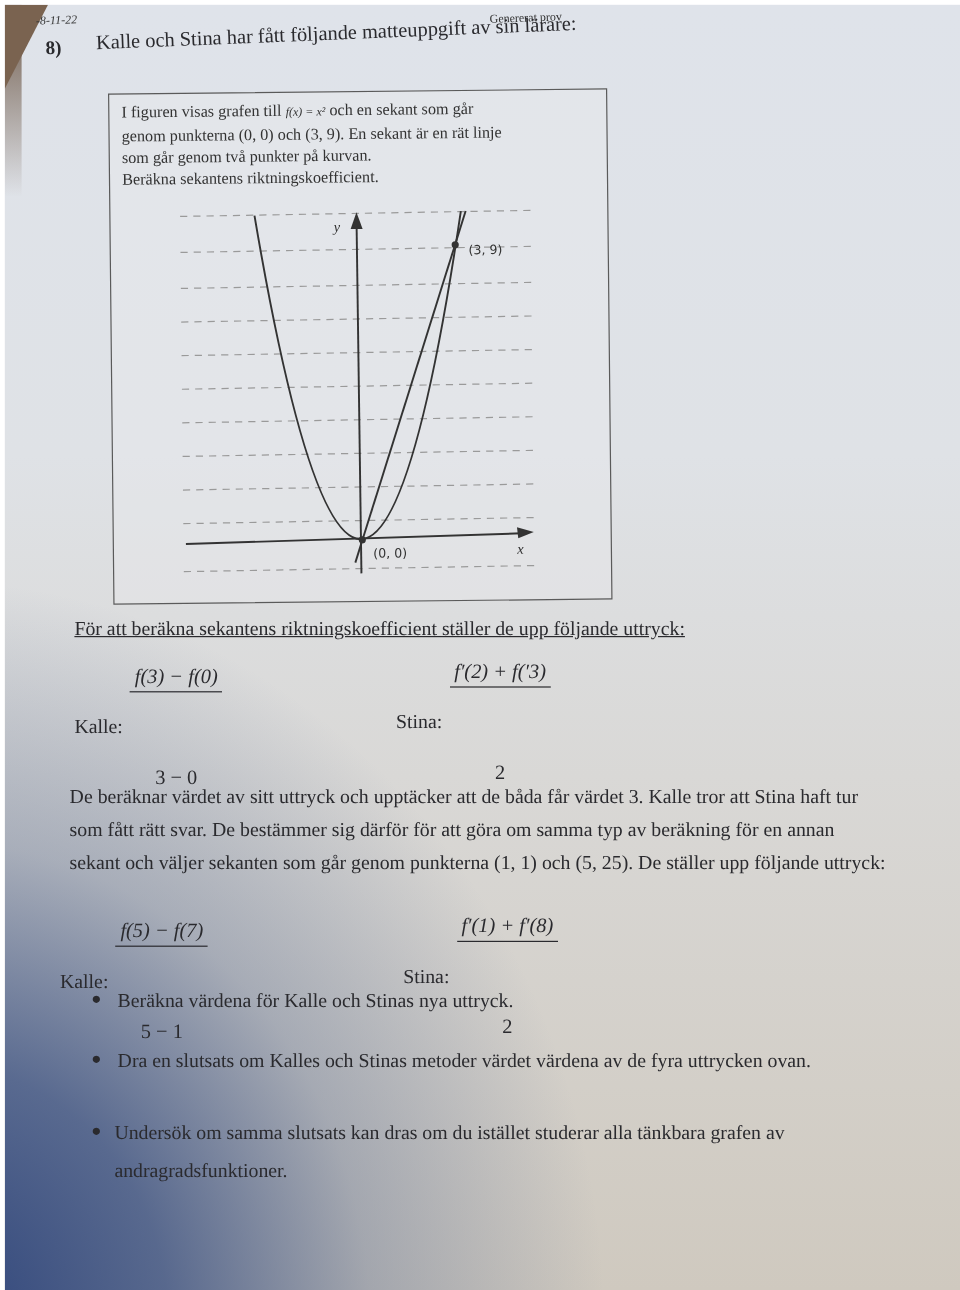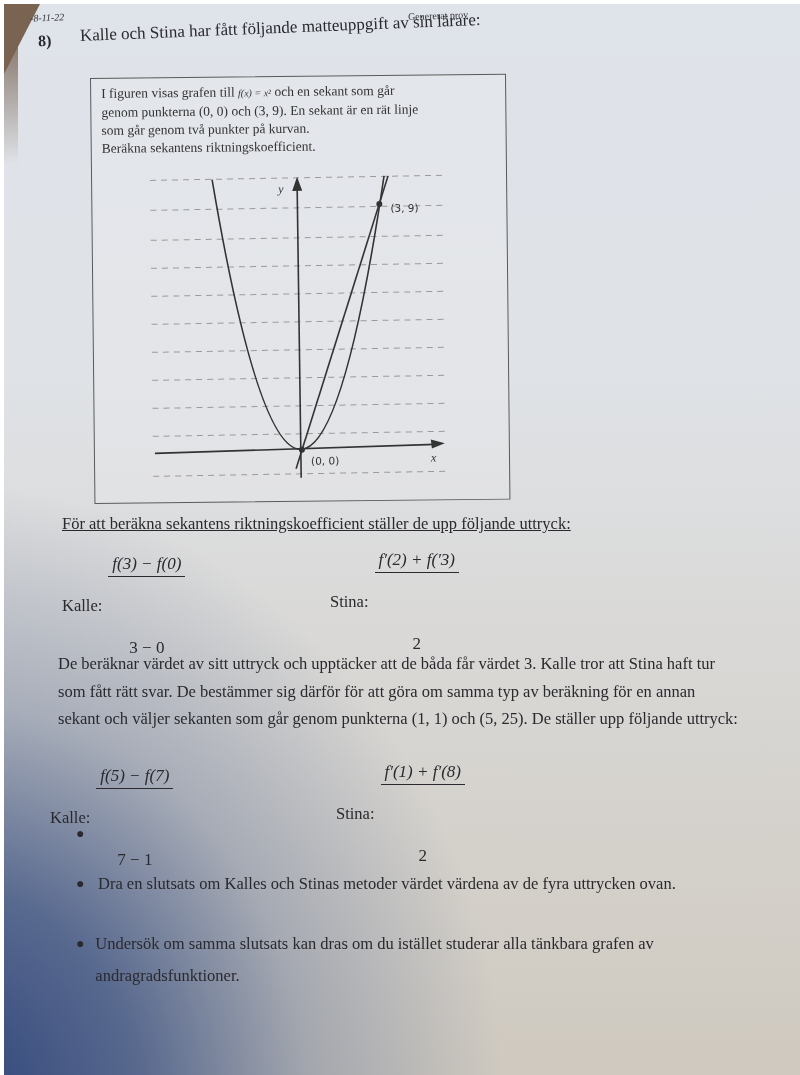--- a/index.html
+++ b/index.html
@@ -129,34 +129,35 @@
       <span class="den">2</span>
     </span>
   </div>
 
   <div class="para">De beräknar värdet av sitt uttryck och upptäcker att de båda får värdet 3. Kalle tror att Stina haft tur som fått rätt svar. De bestämmer sig därför för att göra om samma typ av beräkning för en annan sekant och väljer sekanten som går genom punkterna (1, 1) och (5, 25). De ställer upp följande uttryck:</div>
 
   <div class="expr-row" style="left:46px; top:762px;">
     <span>Kalle:</span>
     <span class="frac">
       <span class="num it">f(5) − f(7)</span>
-      <span class="den">7 − 1</span>
+      <span class="den">5 − 1</span>
     </span>
   </div>
   <div class="expr-row" style="left:332px; top:758px;">
     <span>Stina:</span>
     <span class="frac">
       <span class="num it">f′(1) + f′(8)</span>
       <span class="den">2</span>
     </span>
   </div>
 
   <div class="bullets">
     <div class="bullet">
       <span class="dot">●</span>
+      <span>Beräkna värdena för Kalle och Stinas nya uttryck.</span>
     </div>
     <div class="bullet">
       <span class="dot">●</span>
       <span>Dra en slutsats om Kalles och Stinas metoder värdet värdena av de fyra uttrycken ovan.</span>
     </div>
     <div class="bullet">
       <span class="dot">●</span>
       <span>Undersök om samma slutsats kan dras om du istället studerar alla tänkbara grafen av andragradsfunktioner.</span>
     </div>
   </div>

